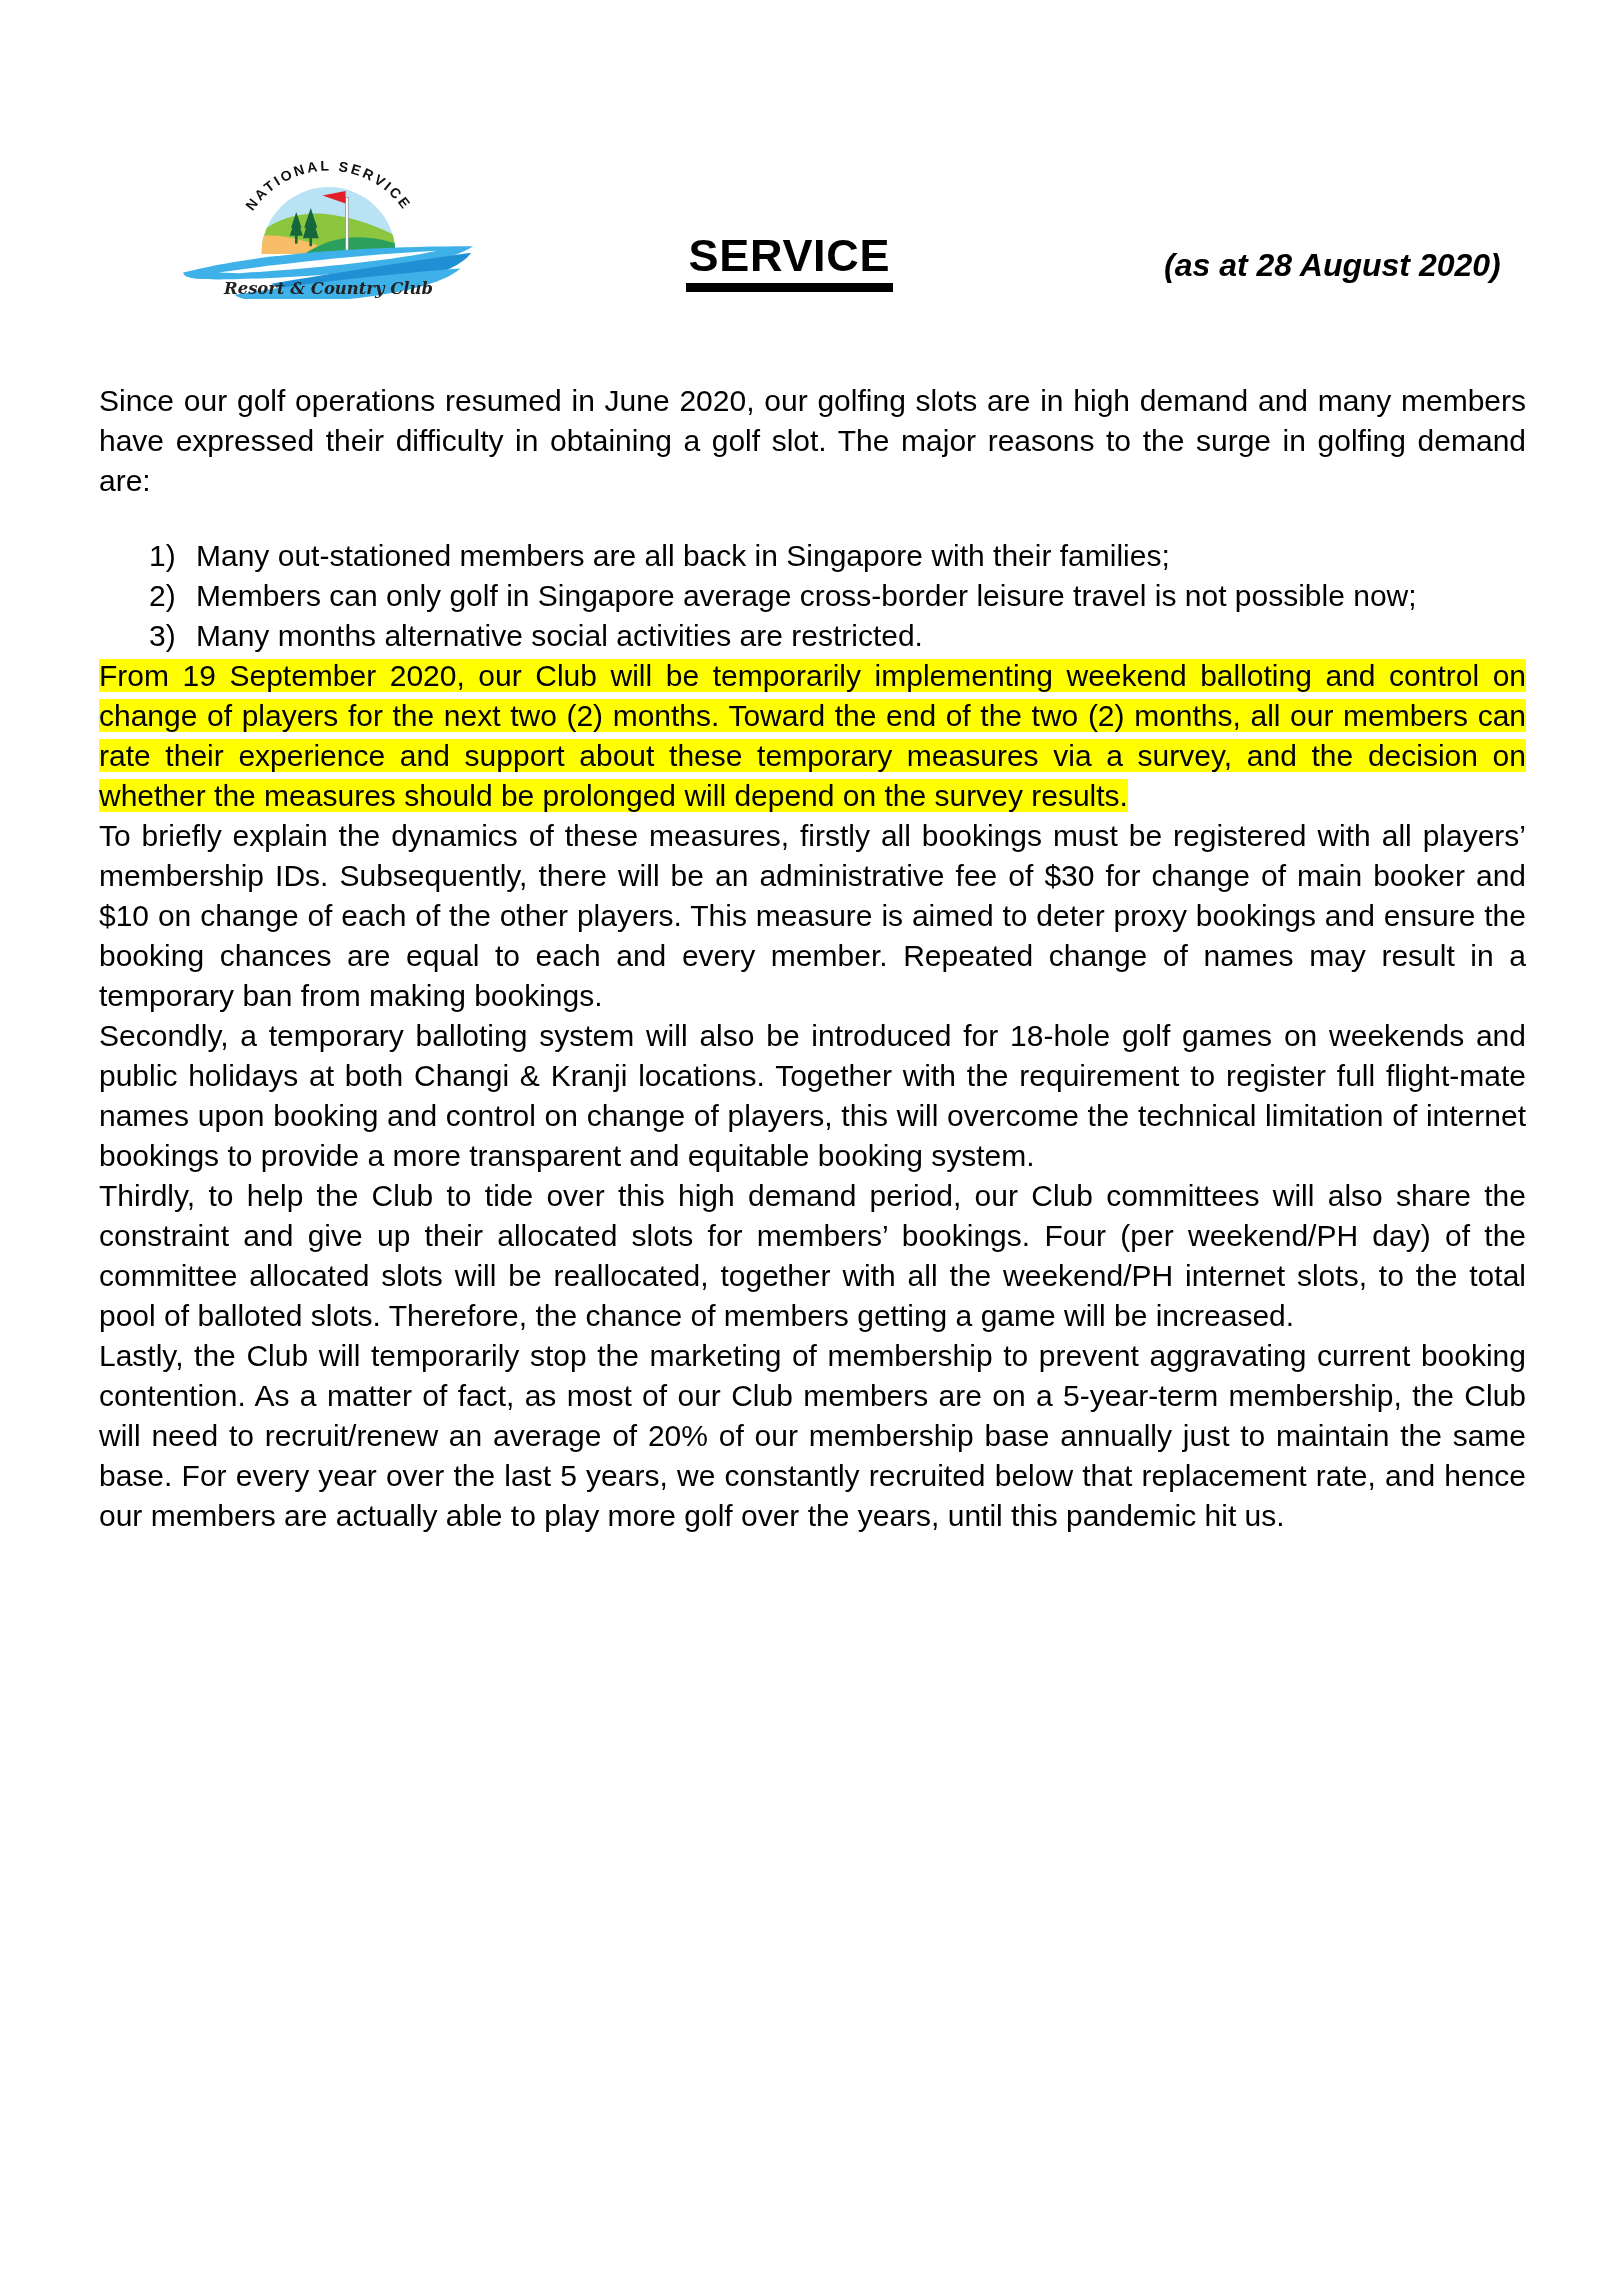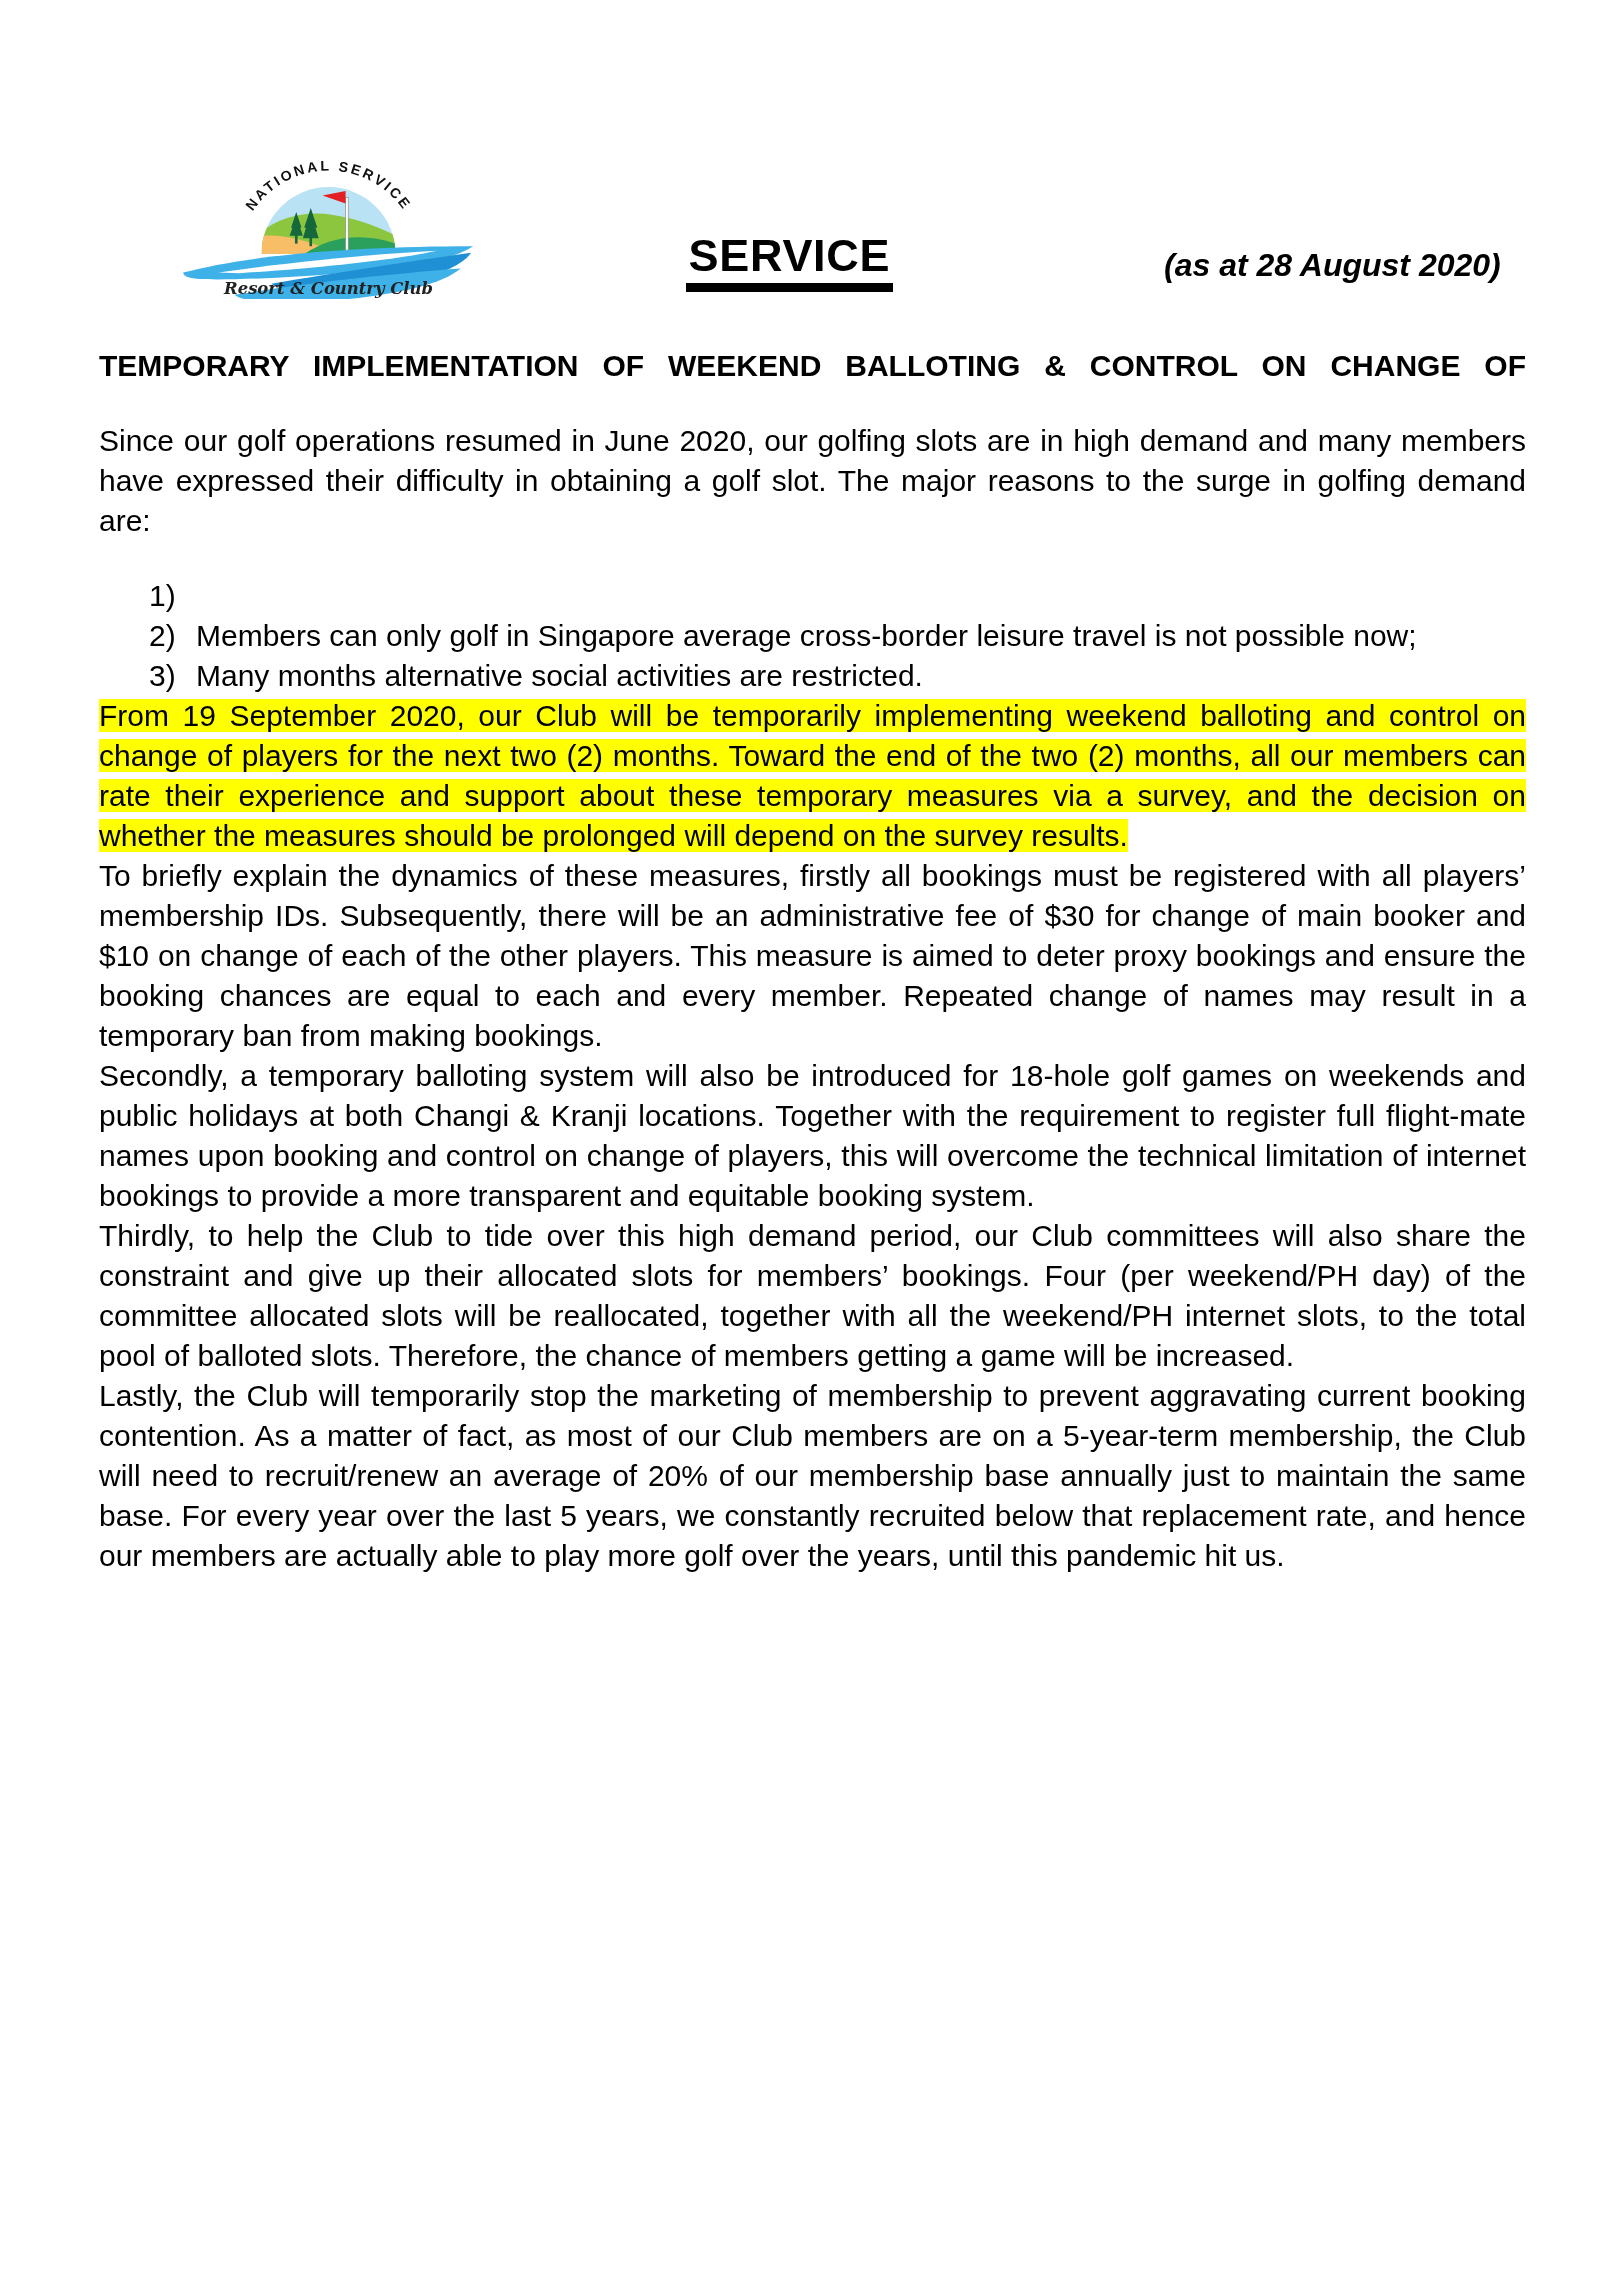--- a/index.html
+++ b/index.html
@@ -105,28 +105,28 @@
     </text>
     <text x="235" y="212" text-anchor="middle" font-size="25" font-style="italic" font-weight="bold" font-family="DejaVu Serif, serif" fill="#222222">Resort &amp; Country Club</text>
   </svg>
 
   <div class="advisory-title">SERVICE</div>
   <div class="advisory-date">(as at 28 August 2020)</div>
 
   <div class="content">
 
     <div class="doc-heading">
-      <div class="jline">TEMPORARY IMPLEMENTATION OF WEEKEND BALLOTING &amp; CONTROL ON CHANGE OF</div>
     </div>
 
     <p class="para first">Since our golf operations resumed in June 2020, our golfing slots are in high demand and many members have expressed their difficulty in obtaining a golf slot.  The major reasons to the surge in golfing demand are:</p>
 
     <div class="reason-list">
       <div class="reason-row">
         <span class="reason-num">1)</span>
+        <span class="reason-text">Many out-stationed members are all back in Singapore with their families;</span>
       </div>
       <div class="reason-row">
         <span class="reason-num">2)</span>
         <span class="reason-text">Members can only golf in Singapore average cross-border leisure travel is not possible now;</span>
       </div>
       <div class="reason-row">
         <span class="reason-num">3)</span>
         <span class="reason-text">Many months alternative social activities are restricted.</span>
       </div>
     </div>

